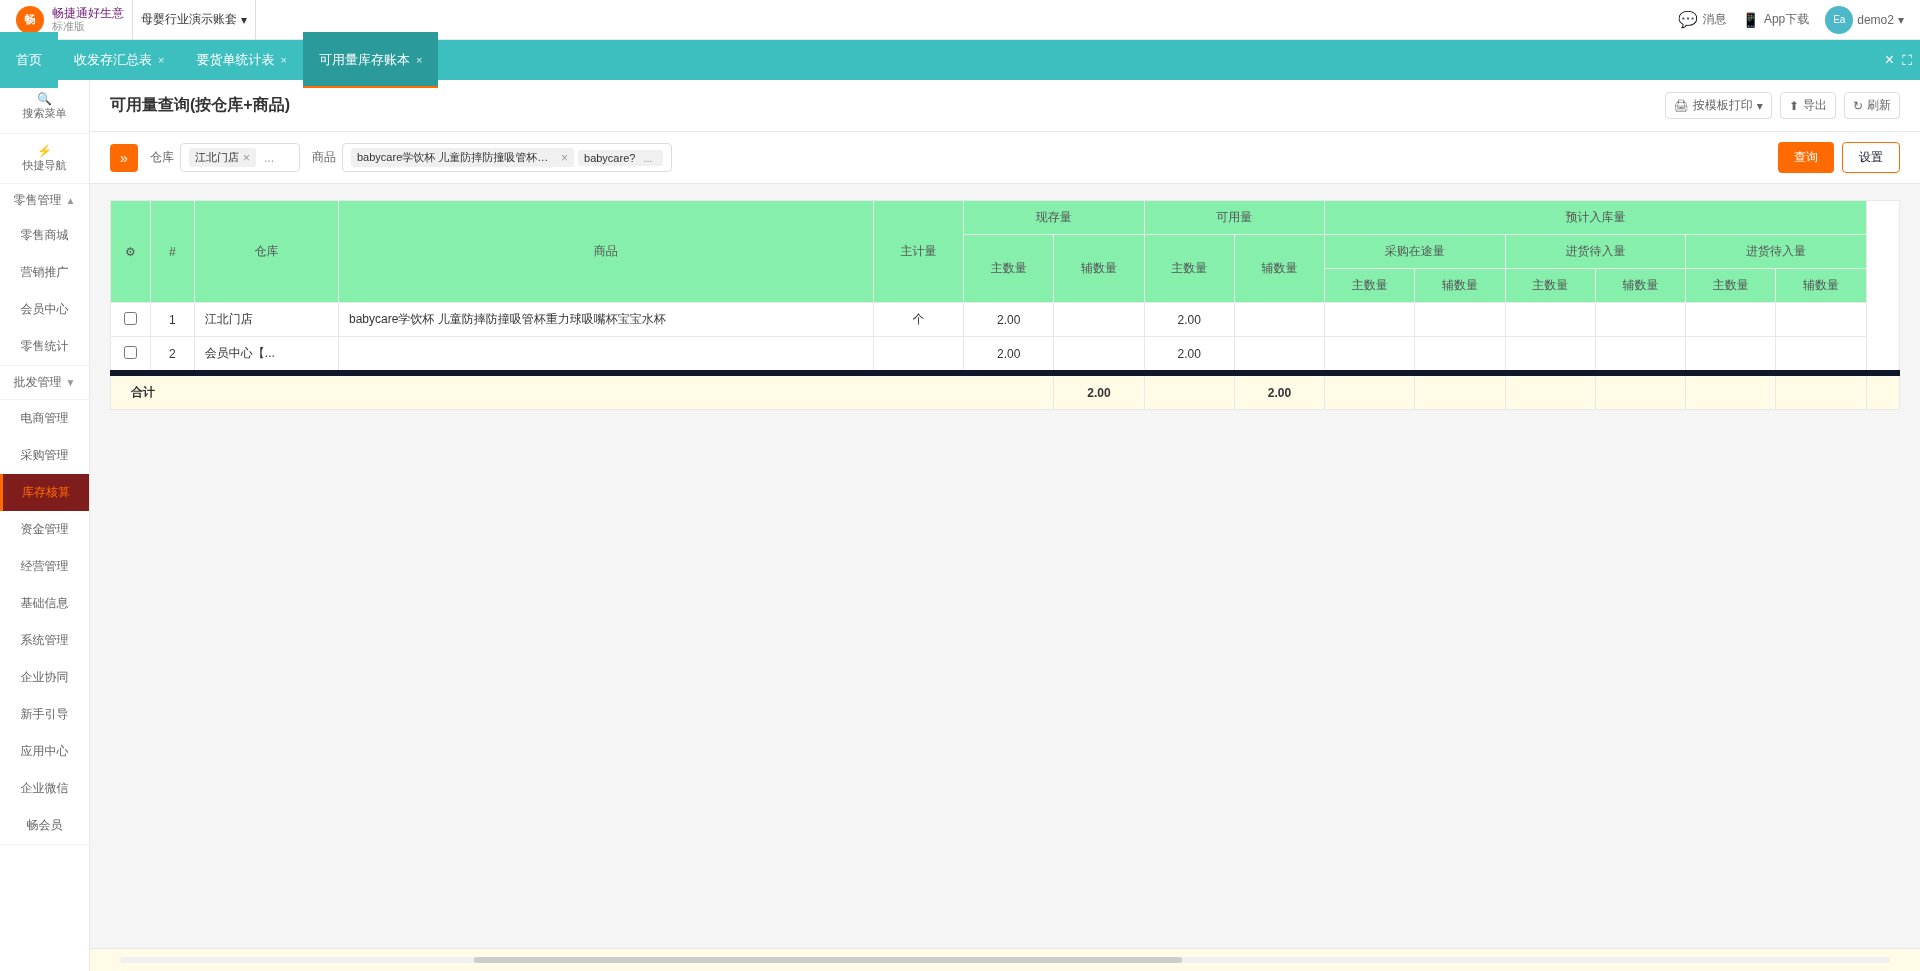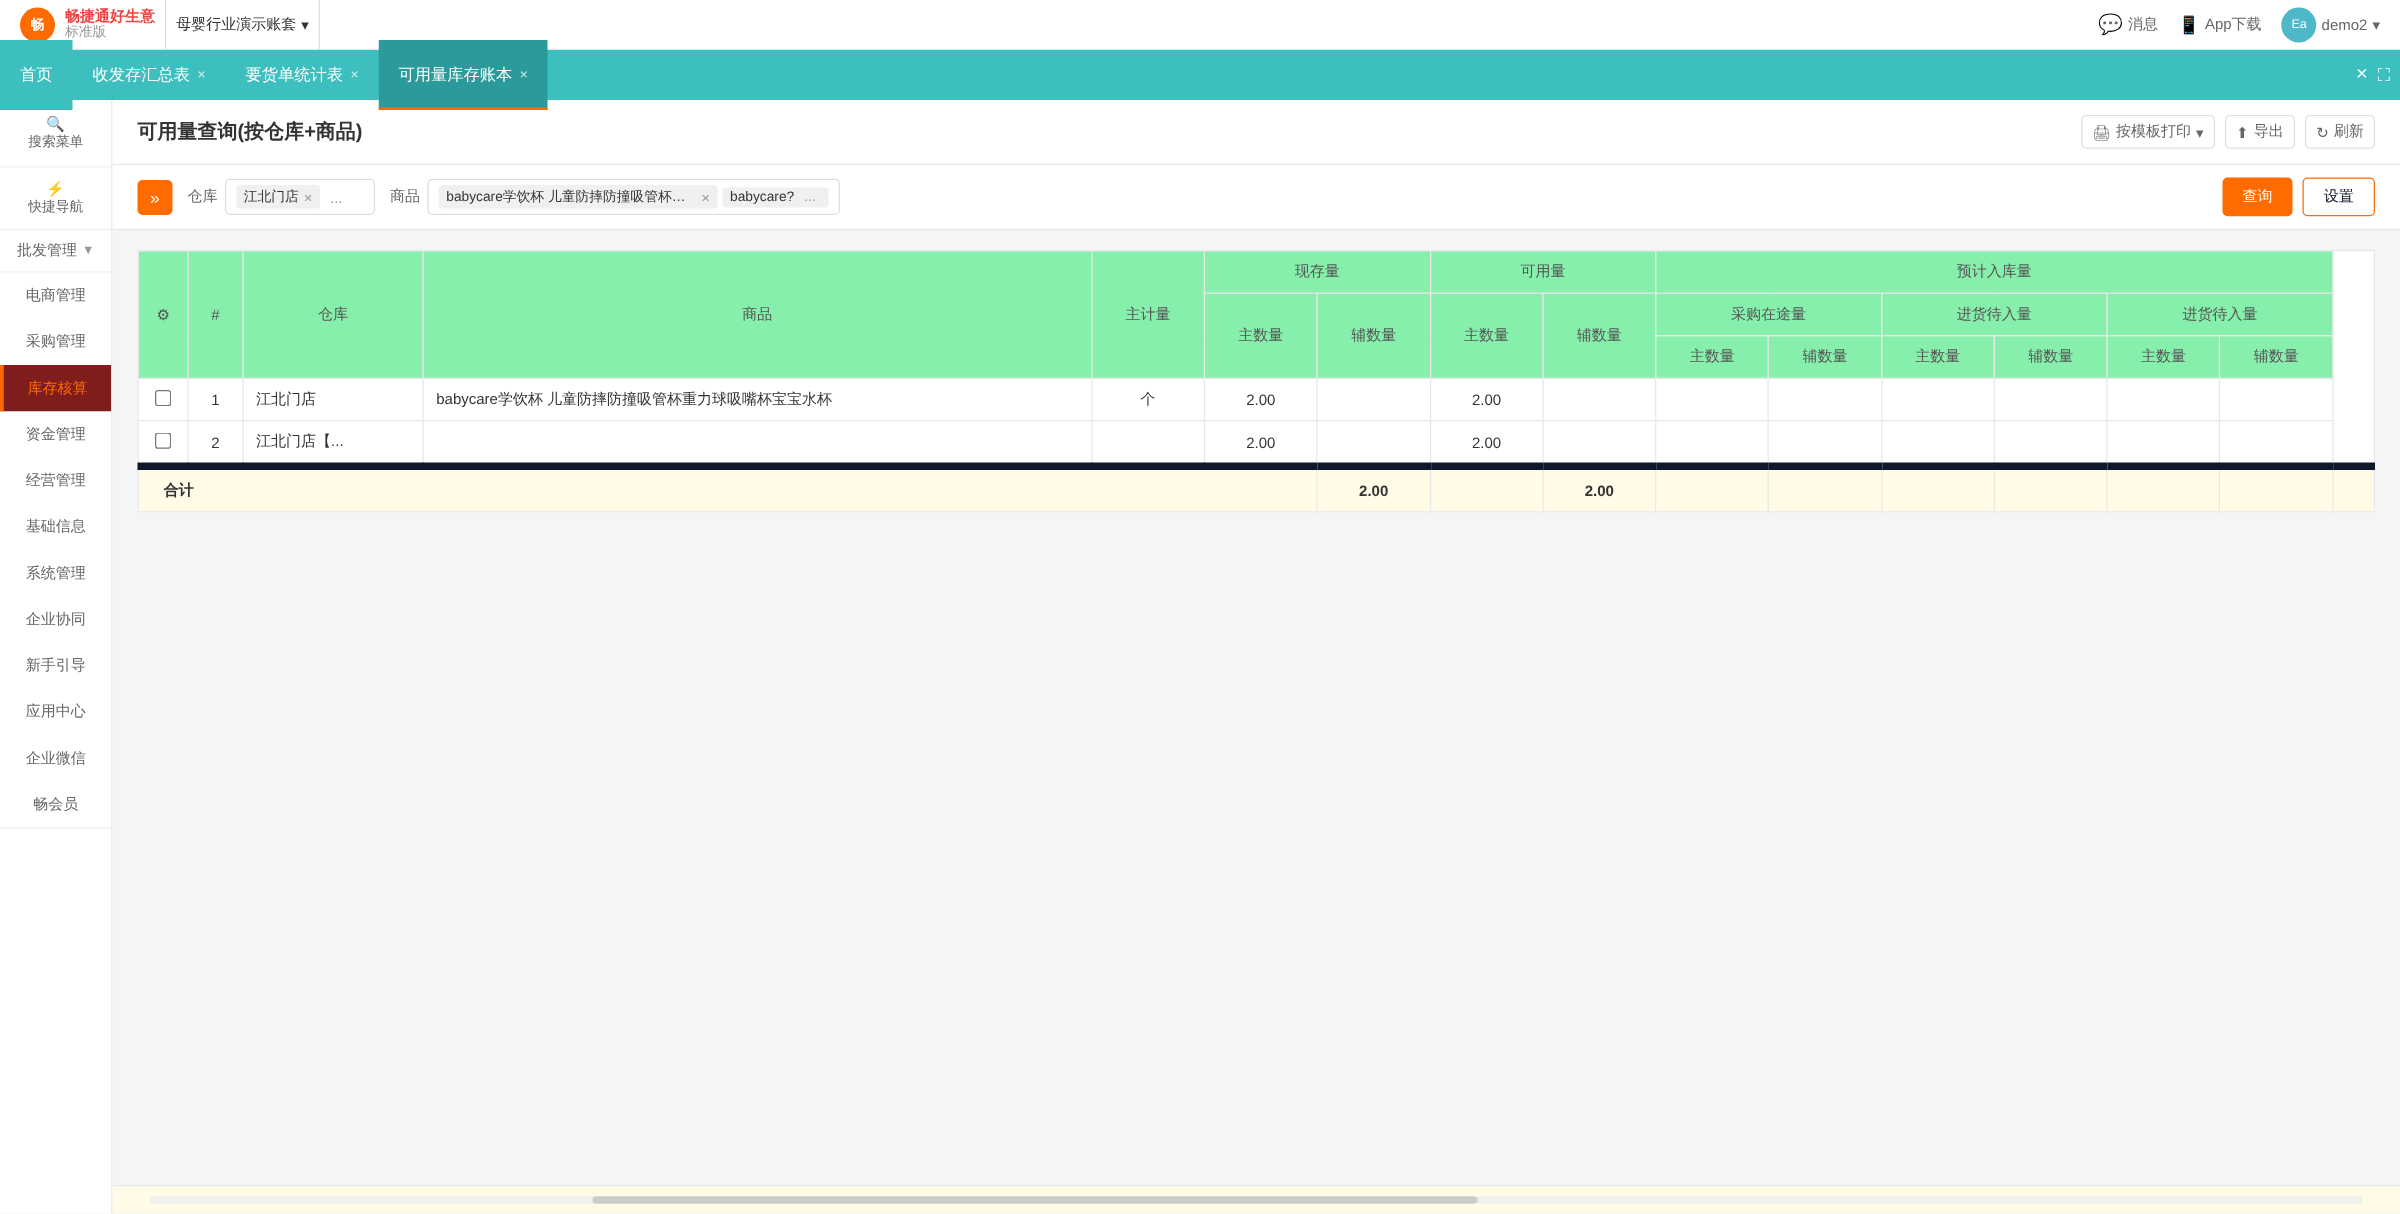--- a/index.html
+++ b/index.html
@@ -2,21 +2,21 @@
 <html><head>
   <meta charset="utf-8">
   <style>
     * { box-sizing: border-box; margin: 0; padding: 0; }
     body { font-family: 'Microsoft YaHei', Arial, sans-serif; font-size: 13px; background: #f5f5f5; color: #333; display: flex; flex-direction: column; height: 971px; overflow: hidden; }
 
     
     .topbar { height: 40px; background: #fff; display: flex; align-items: center; justify-content: space-between; padding: 0 16px; border-bottom: 1px solid #e8e8e8; }
     .topbar-left { display: flex; align-items: center; gap: 8px; }
     .topbar-logo { width: 28px; height: 28px; background: #ff6b00; border-radius: 50%; display: flex; align-items: center; justify-content: center; color: #fff; font-size: 11px; font-weight: bold; }
-    .topbar-title { font-size: 12px; color: #ef4444; font-weight: bold; }
+    .topbar-title { font-size: 12px; color: #701a75; }
     .topbar-subtitle { font-size: 11px; color: #999; }
     .topbar-dropdown { display: flex; align-items: center; gap: 4px; cursor: pointer; border: 1px solid #ddd; border-radius: 4px; padding: 15px 8px; font-size: 12px; color: #333; }
     .topbar-right { display: flex; align-items: center; gap: 16px; }
     .topbar-right-item { display: flex; align-items: center; gap: 4px; font-size: 12px; color: #666; cursor: pointer; }
     .avatar { width: 28px; height: 28px; border-radius: 50%; background: #4db8c8; display: flex; align-items: center; justify-content: center; color: #fff; font-size: 11px; overflow: hidden; }
 
     
     .navtabs { height: 40px; background: #3ebfbf; display: flex; align-items: center; padding: 0 0 0 0; position: relative; }
     .navtab { height: 56px; display: flex; align-items: center; padding: 0 16px; font-size: 13px; color: #fff; cursor: pointer; position: relative; gap: 6px; white-space: nowrap; }
     .navtab.home { background: #3ebfbf; }
@@ -143,20 +143,38 @@
         <div style="font-size:11px;">搜索菜单</div>
       </div>
     </div>
     <div class="sidebar-nav">
       <div class="sidebar-nav-btn">
         <span>⚡</span>
         <div style="font-size:11px;">快捷导航</div>
       </div>
     </div>
 
+    <div class="sidebar-section">
+      <div class="sidebar-item has-sub">
+        <span style="font-size:12px;">零售管理</span>
+        <span class="sidebar-sub-arrow">▲</span>
+      </div>
+      <div class="sidebar-item">
+        <span>零售商城</span>
+      </div>
+      <div class="sidebar-item">
+        <span>营销推广</span>
+      </div>
+      <div class="sidebar-item">
+        <span>会员中心</span>
+      </div>
+      <div class="sidebar-item">
+        <span>零售统计</span>
+      </div>
+    </div>
 
     <div class="sidebar-section">
       <div class="sidebar-item has-sub">
         <span style="font-size:12px;">批发管理</span>
         <span class="sidebar-sub-arrow">▼</span>
       </div>
     </div>
 
     <div class="sidebar-section">
       <div class="sidebar-item">
@@ -297,21 +315,21 @@
       <td></td>
       <td></td>
       <td></td>
       <td></td>
       <td></td>
       <td></td>
     </tr>
             <tr>
       <td><input type="checkbox" style=""></td>
       <td>2</td>
-      <td class="td-left">江北门店【...</td>
+      <td class="td-left">会员中心【...</td>
       <td class="td-left"></td>
       <td></td>
       <td>2.00</td>
       <td></td>
       <td>2.00</td>
       <td></td>
       <td></td>
       <td></td>
       <td></td>
       <td></td>

